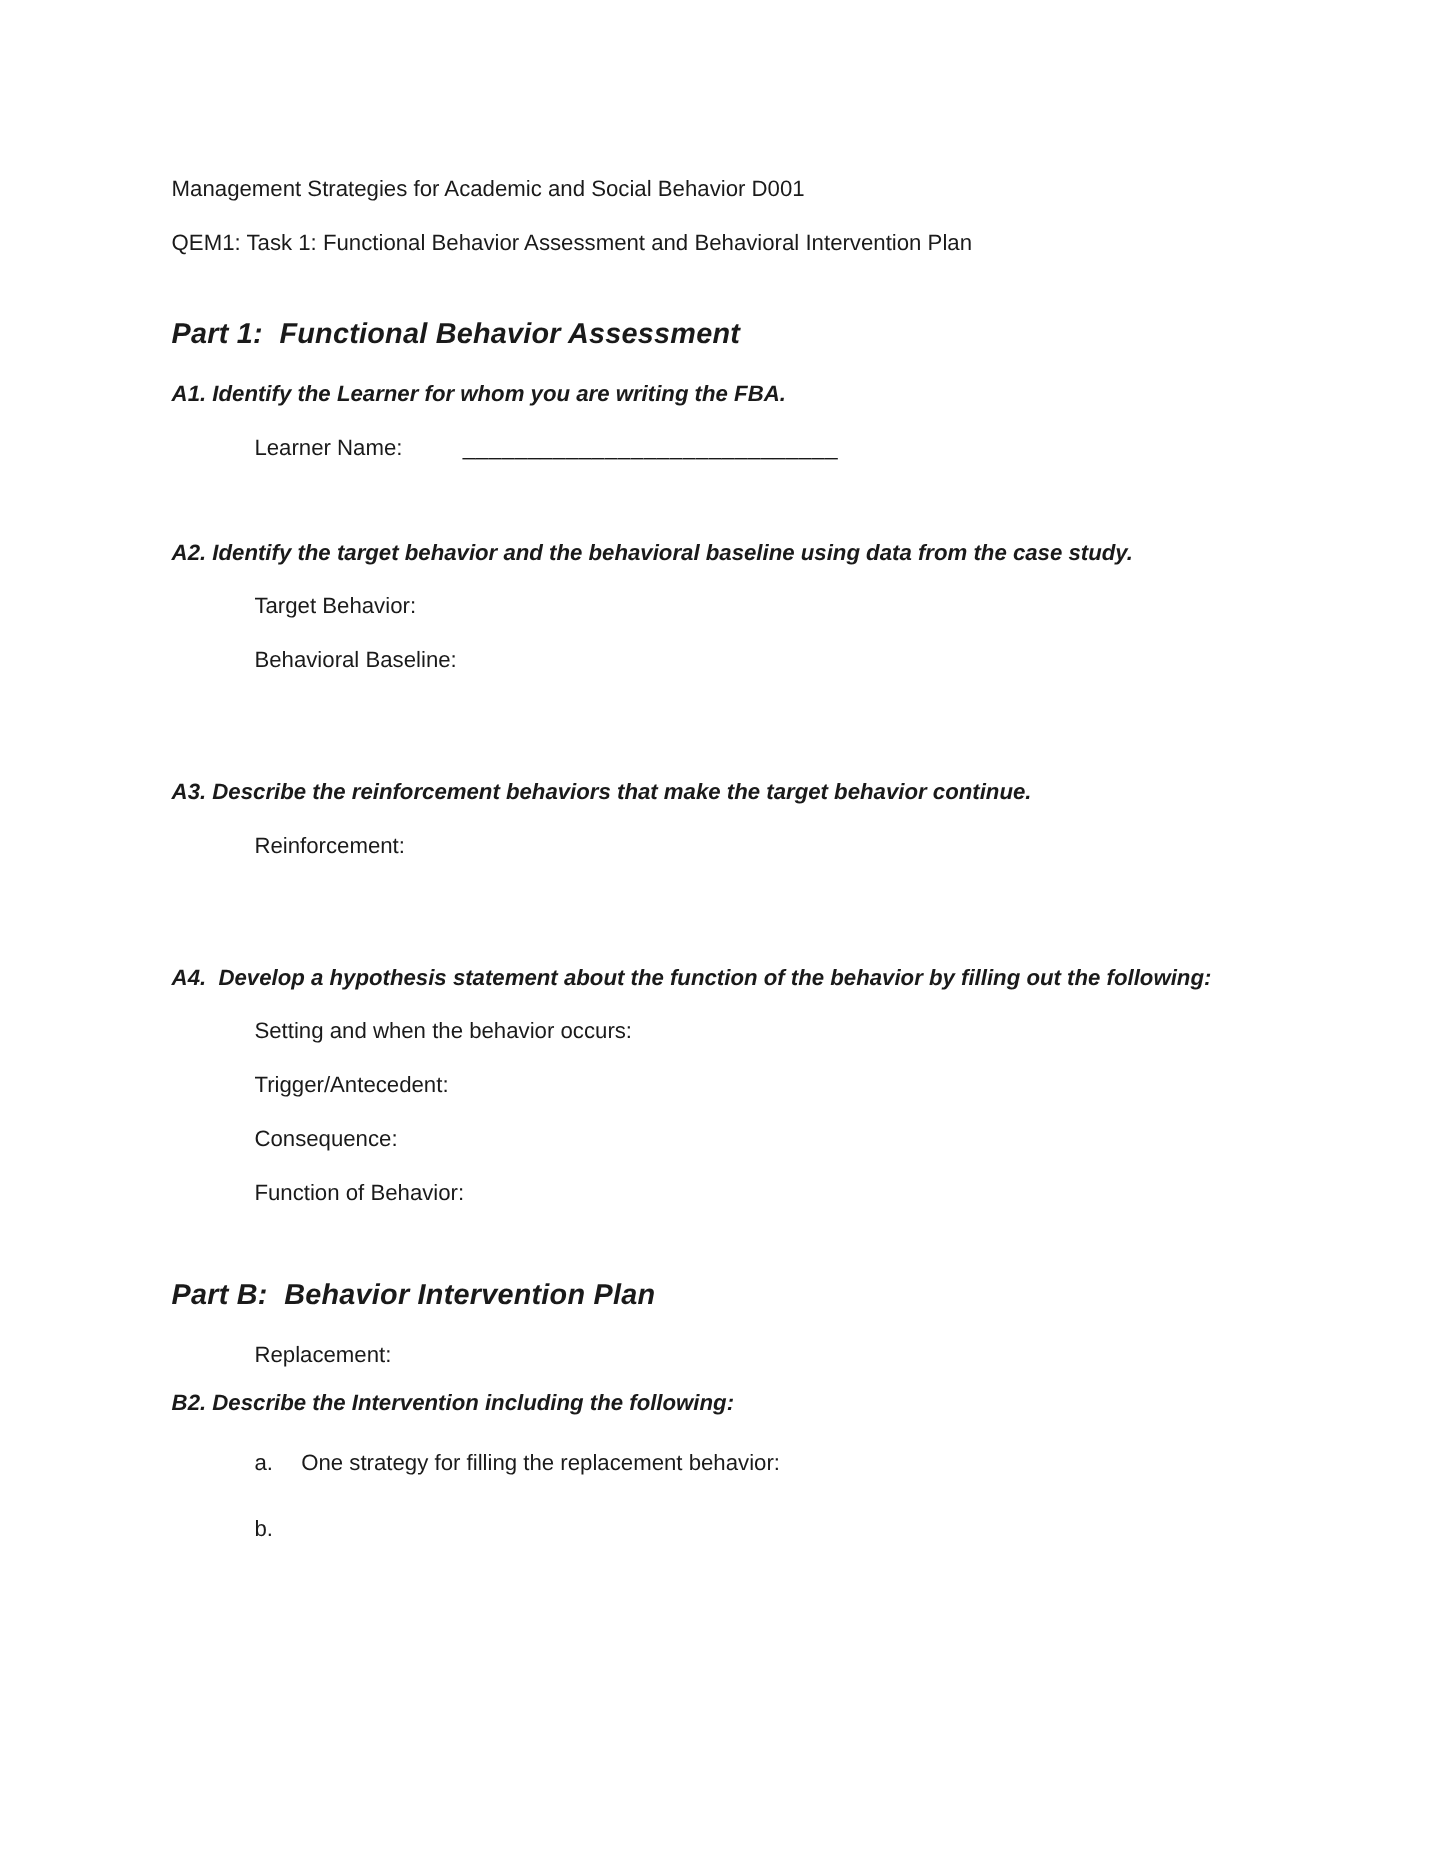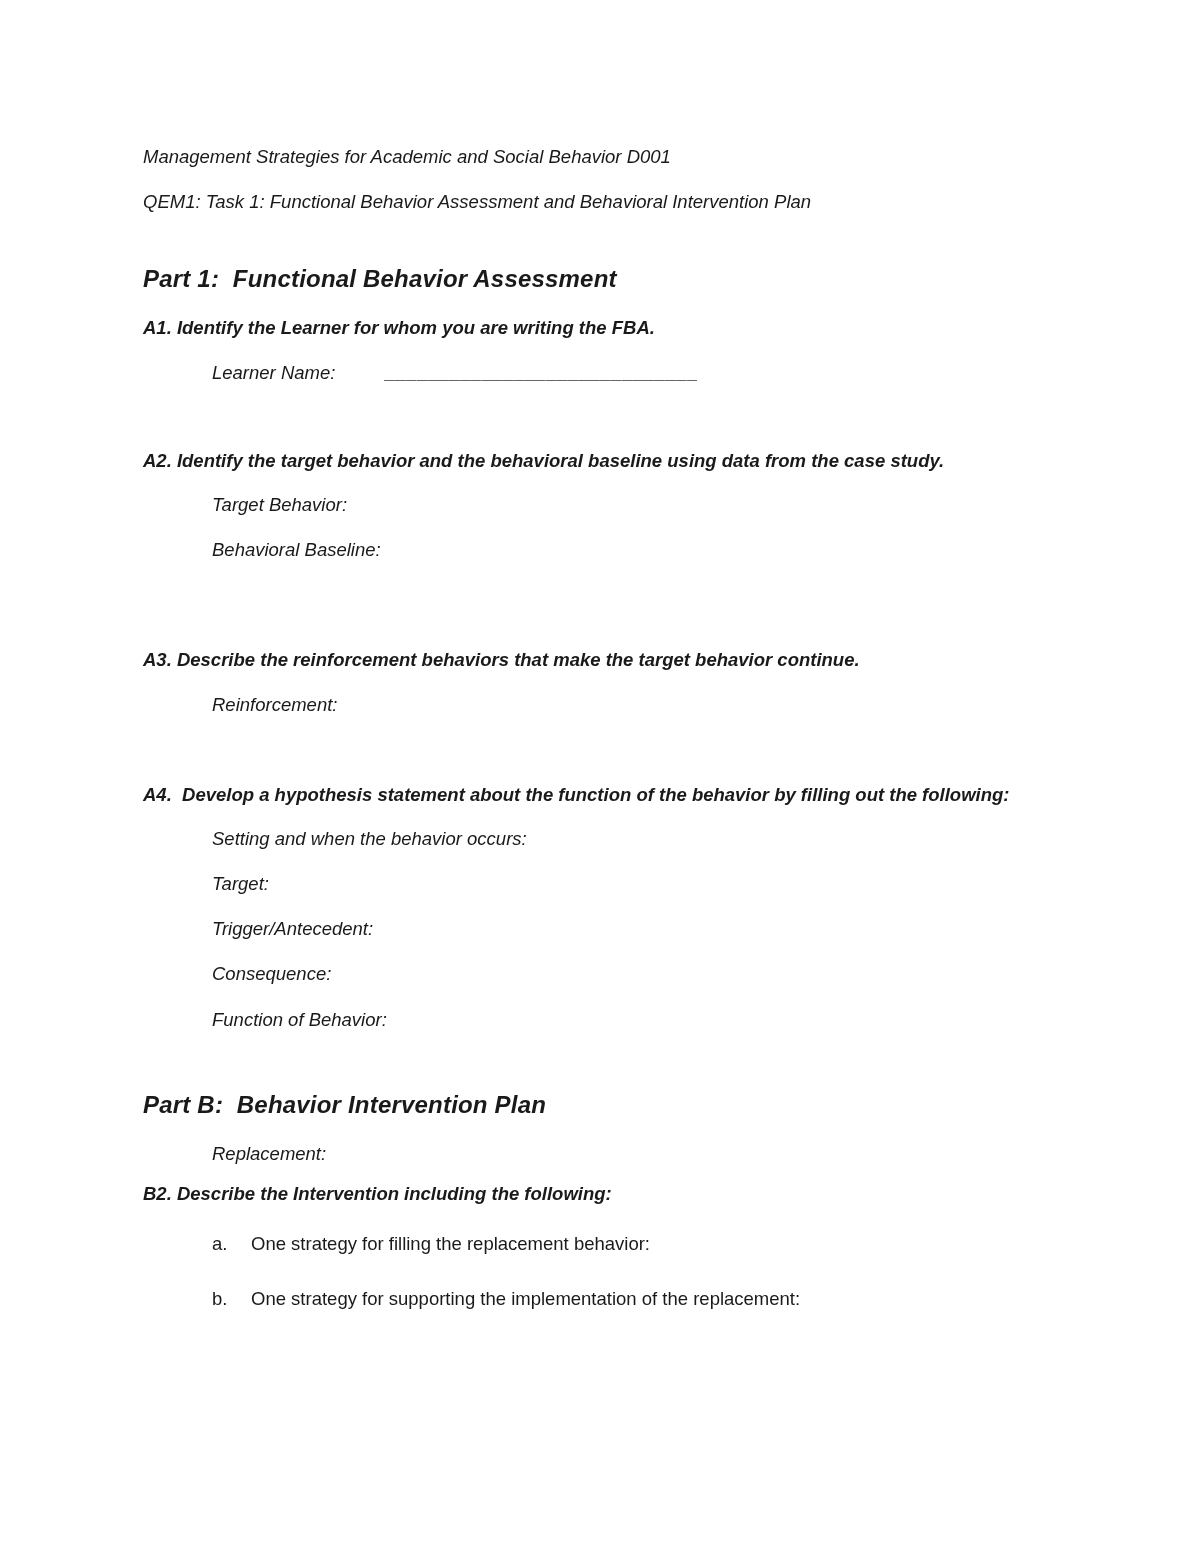--- a/index.html
+++ b/index.html
@@ -6,21 +6,21 @@
   html, body { margin: 0; padding: 0; background: #ffffff; }
   .page {
     width: 1200px;
     height: 1553px;
     background: #ffffff;
     color: #1a1a1a;
     font-family: "Liberation Sans", sans-serif;
     padding: 146px 110px 40px 143px;
     overflow: hidden;
   }
-  .page p, .page h1 { white-space: pre-wrap; font-style: italic; }
+  .page p, .page h1 { white-space: pre-wrap; }
   p { margin: 0; font-size: 18.5px; line-height: 1.2; }
   .doc-line1 { margin-bottom: 23px; }
   .doc-line2 { margin-bottom: 52px; }
   h1.part-title {
     font-size: 24px;
     font-weight: bold;
     font-style: italic;
     margin: 0 0 24px 0;
     letter-spacing: 0.2px;
   }
@@ -29,21 +29,21 @@
     font-style: italic;
     margin-bottom: 22px;
   }
   .field {
     padding-left: 69px;
     margin-bottom: 23px;
   }
   .field-gap-lg { margin-bottom: 88px; }
   .blank { letter-spacing: 0.5px; margin-left: 45px; }
   .mb-learner { margin-bottom: 66px; }
-  .mb-a3 { margin-bottom: 68px; }
+  .mb-a3 { margin-bottom: 88px; }
   .mb-function { margin-bottom: 60px; }
   .mb-replacement { margin-bottom: 18px; }
   .mb-b2 { margin-bottom: 28px; }
   .list-item {
     display: flex;
     padding-left: 69px;
     margin-bottom: 33px;
     font-size: 18.5px;
     line-height: 1.2;
   }
@@ -67,34 +67,32 @@
 
   <p class="prompt">A2. Identify the target behavior and the behavioral baseline using data from the case study.</p>
   <p class="field">Target Behavior:</p>
   <p class="field field-gap-lg">Behavioral Baseline:</p>
 
   <p class="prompt">A3. Describe the reinforcement behaviors that make the target behavior continue.</p>
   <p class="field mb-a3">Reinforcement:</p>
 
   <p class="prompt">A4.  Develop a hypothesis statement about the function of the behavior by filling out the following:</p>
   <p class="field">Setting and when the behavior occurs:</p>
-  <p class="field">Target:</p>
   <p class="field">Trigger/Antecedent:</p>
   <p class="field">Consequence:</p>
   <p class="field mb-function">Function of Behavior:</p>
 
   <h1 class="part-title">Part B:  Behavior Intervention Plan</h1>
 
   <p class="field mb-replacement">Replacement:</p>
 
   <p class="prompt mb-b2">B2. Describe the Intervention including the following:</p>
 
   <div class="list-item">
     <span class="list-marker">a.</span>
     <span>One strategy for filling the replacement behavior:</span>
   </div>
 
   <div class="list-item">
     <span class="list-marker">b.</span>
-    <span>One strategy for supporting the implementation of the replacement:</span>
   </div>
 
 </div>
 
 </body></html>

